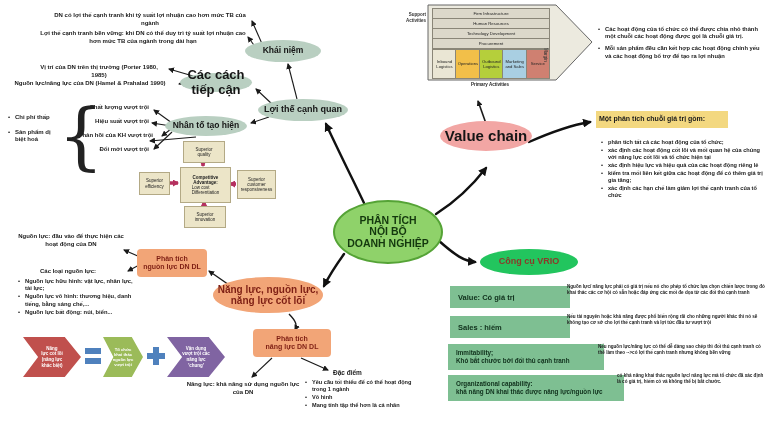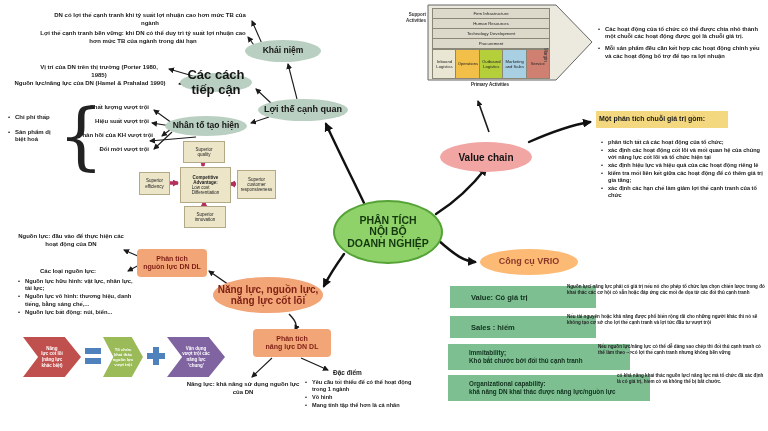--- a/index.html
+++ b/index.html
@@ -4,33 +4,33 @@
 <style>
   html,body{margin:0;padding:0;}
   body{width:768px;height:431px;position:relative;overflow:hidden;background:#fff;
        font-family:"Liberation Sans", sans-serif;color:#1a1a1a;}
   .abs{position:absolute;}
   .pre{white-space:pre-line;}
   .ellipse{border-radius:50%;display:flex;align-items:center;justify-content:center;
            text-align:center;font-weight:bold;line-height:1.1;z-index:2;}
   .sage{background:#b9cfc1;color:#151515;}
   .pink{background:#f2a6a4;color:#151515;}
-  .vrioYellow{background:#fdba74;color:#8b3a2a;}
+  .vrioYellow{background:#22c55e;color:#8b3a2a;}
   .orangeNode{background:#f2a577;color:#7e1f14;}
   .obox{background:#f2a577;color:#7e1f14;border-radius:4px;display:flex;align-items:center;
         justify-content:center;text-align:center;font-weight:bold;line-height:1.15;z-index:2;}
   .centerNode{background:#8fd26a;border:2px solid #55a336;color:#14380e;}
   .txt{line-height:1.25;z-index:2;}
   .b{font-weight:bold;}
   .sb{font-weight:600;}
   ul.bl{margin:0;padding:0;list-style:none;}
   ul.bl li{position:relative;padding-left:7px;margin-bottom:1px;}
   ul.bl li::before{content:"•";position:absolute;left:0;top:0;}
   .vterm{background:#7ebf92;color:#0f2f1b;font-weight:bold;display:flex;align-items:center;
-         padding:1px 21px;line-height:1.2;z-index:2;}
+         padding:1px 8px;line-height:1.2;z-index:2;}
   .vdesc{font-size:4.6px;font-weight:600;color:#222;line-height:1.35;z-index:2;}
   .cabox{background:#ece5c8;border:1px solid #b3a985;display:flex;align-items:center;
          justify-content:center;text-align:center;font-size:4.5px;line-height:1.15;z-index:2;color:#222;}
   .chev{clip-path:polygon(0% 0%,72% 0%,100% 50%,72% 100%,0% 100%,26% 50%);
         display:flex;align-items:center;justify-content:center;text-align:center;
         color:#fff;font-size:4.5px;font-weight:bold;line-height:1.25;z-index:2;}
   .vcRow{background:#dcd8ca;border:0.5px solid #8a8678;display:flex;align-items:center;
          justify-content:center;font-size:4.3px;z-index:3;color:#222;}
   .vcCell{border:0.5px solid #8a8678;display:flex;align-items:center;justify-content:center;
           text-align:center;font-size:4.2px;line-height:1.2;z-index:3;color:#222;}
@@ -136,21 +136,21 @@
 <div class="cabox abs pre" style="left:237px;top:170px;width:37px;height:27px;">Superior
 customer
 responsiveness</div>
 <div class="cabox abs pre" style="left:184px;top:206px;width:40px;height:20px;">Superior
 innovation</div>
 
 <div class="ellipse centerNode abs pre" style="left:333px;top:200px;width:106px;height:60px;font-size:10.5px;">PHÂN TÍCH
 NỘI BỘ
 DOANH NGHIỆP</div>
 
-<div class="ellipse pink abs" style="left:440px;top:142px;width:92px;height:30px;font-size:10px;">Value chain</div>
+<div class="ellipse pink abs" style="left:440px;top:121px;width:92px;height:30px;font-size:15px;">Value chain</div>
 
 <div class="abs txt b pre" style="left:394px;top:12px;width:32px;font-size:4.5px;text-align:right;color:#333;">Support
 Activities</div>
 
 <div class="vcRow abs" style="left:432px;top:8px;width:116px;height:9px;">Firm Infrastructure</div>
 <div class="vcRow abs" style="left:432px;top:18px;width:116px;height:9px;">Human Resources</div>
 <div class="vcRow abs" style="left:432px;top:28px;width:116px;height:9px;">Technology Development</div>
 <div class="vcRow abs" style="left:432px;top:38px;width:116px;height:9px;">Procurement</div>
 
 <div class="vcCell abs pre" style="left:432px;top:49px;width:23px;height:28px;background:#eae6d4;">Inbound

